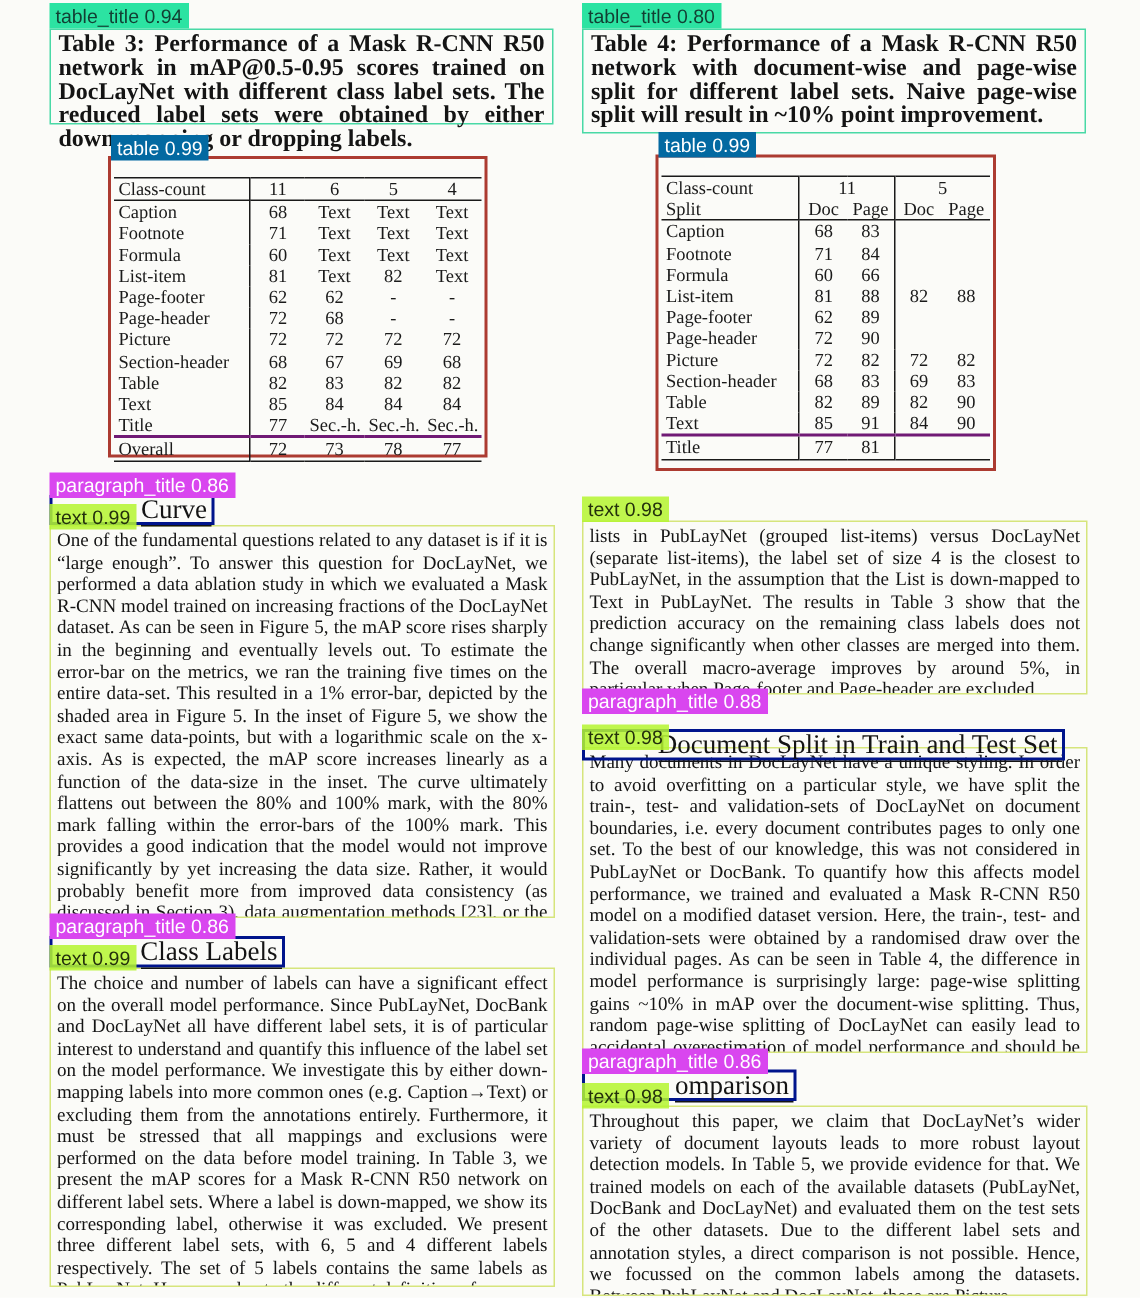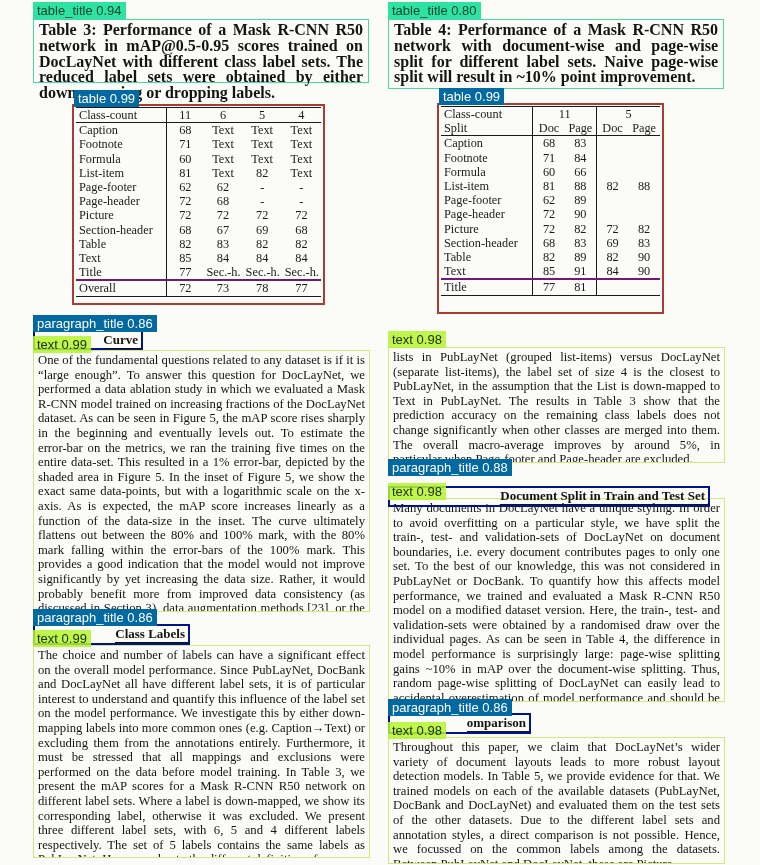--- a/index.html
+++ b/index.html
@@ -9,37 +9,37 @@
     font-family:"Liberation Serif", serif; color:#141414;
   }
   
   .lbl {
     position:absolute; z-index:6; height:17px; line-height:17px;
     padding:0 4px; white-space:nowrap;
     font:13px/17px "Liberation Sans", sans-serif;
   }
   .lbl-tabletitle { background:#2ce3a2; color:#123f33;text-align:center; }
   .lbl-table      { background:#0369a1; color:#ffffff; }
-  .lbl-ptitle     { background:#0369a1; color:#ffffff; }
+  .lbl-ptitle     { background:#d946ef; color:#ffffff; }
   .lbl-text       { background:rgba(180,244,49,0.86); color:#23300c; }
   
   .bx { position:absolute; box-sizing:border-box; z-index:1; }
   .bx-tabletitle { border:1px solid #49d9a6; z-index:2; }
-  .bx-table      { border:2px solid #ac3b31; padding:1px 2px; z-index:2; }
+  .bx-table      { border:2px solid #ac3b31; padding:12px 2px; z-index:2; }
   .bx-ptitle     { border:2px solid #00148c; z-index:3; display:flex; align-items:center; justify-content:flex-end; }
   .bx-text       { border:1px solid #d6e57c; overflow:hidden; }
   .caption {
     padding:2px 5px; font-weight:bold; font-size:16px; line-height:15.8px;
     text-align:justify;
   }
   .body {
     padding:2px 4px; font-size:12.7px; line-height:14.6px; text-align:justify;
   }
   .sec-title {
-    font-weight:bold; font-size:13px; padding-right:3px; white-space:nowrap;
+    font-weight:normal; font-size:18px; padding-right:3px; white-space:nowrap;
     border-bottom:1px solid #141414;
   }
   table.tbl {
     width:100%; border-collapse:collapse; table-layout:fixed;
     font-size:12.3px; color:#1a1a1a;
     border-top:1.5px solid #1a1a1a; border-bottom:1.5px solid #1a1a1a;
   }
   .tbl th, .tbl td {
     font-weight:normal; padding:0 3px; text-align:center;
     line-height:14.2px; overflow:hidden; white-space:nowrap;

